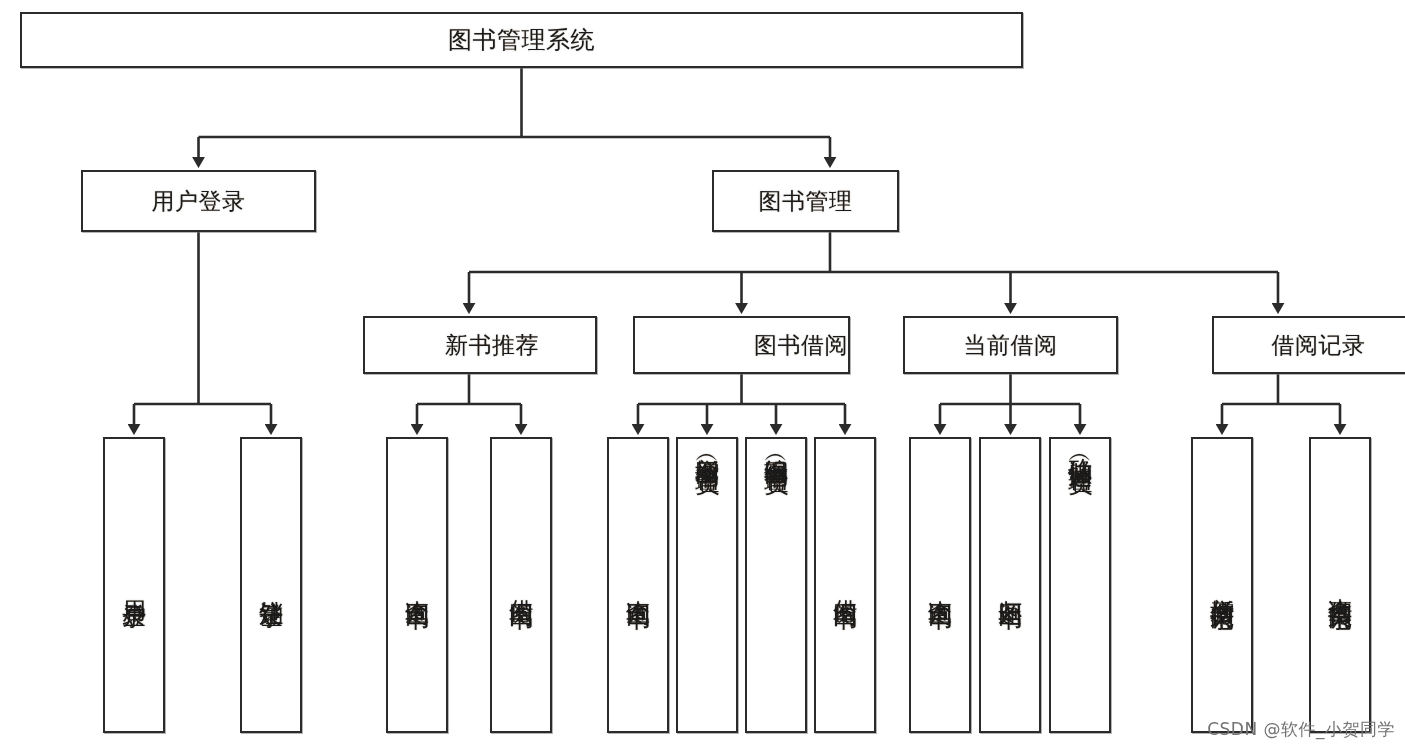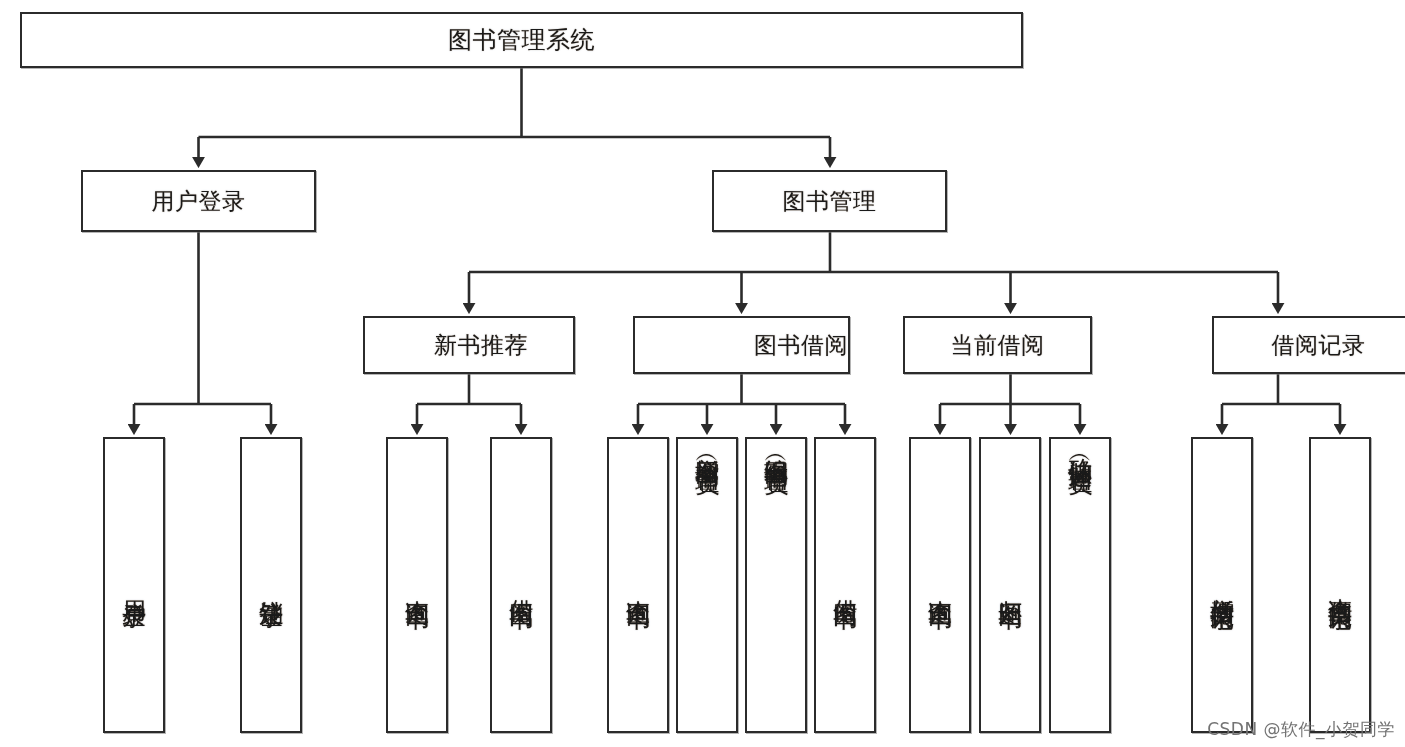--- a/index.html
+++ b/index.html
@@ -112,31 +112,31 @@
     </g>
   </svg>
 
   <div class="nodebox h-node root-node" style="left:20px;top:12px;width:1003px;height:56px;">
     <span class="lbl">图书管理系统</span>
   </div>
 
   <div class="nodebox h-node" style="left:81px;top:170px;width:235px;height:62px;">
     <span class="lbl">用户登录</span>
   </div>
-  <div class="nodebox h-node" style="left:712px;top:170px;width:235px;height:62px;">
+  <div class="nodebox h-node" style="left:712px;top:170px;width:187px;height:62px;">
     <span class="lbl">图书管理</span>
   </div>
 
-  <div class="nodebox h-node" style="left:363px;top:316px;width:212px;height:58px;padding-left:24px;">
+  <div class="nodebox h-node" style="left:363px;top:316px;width:234px;height:58px;padding-left:24px;">
     <span class="lbl">新书推荐</span>
   </div>
   <div class="nodebox h-node" style="left:633px;top:316px;width:217px;height:58px;justify-content:flex-end;">
     <span class="lbl">图书借阅</span>
   </div>
-  <div class="nodebox h-node" style="left:903px;top:316px;width:189px;height:58px;">
+  <div class="nodebox h-node" style="left:903px;top:316px;width:215px;height:58px;">
     <span class="lbl">当前借阅</span>
   </div>
   <div class="nodebox h-node" style="left:1212px;top:316px;width:213px;height:58px;">
     <span class="lbl">借阅记录</span>
   </div>
 
   <div class="nodebox v-node v-center" style="left:103px;top:437px;width:62px;height:296px;">
     <span class="lbl">用户登录</span>
   </div>
   <div class="nodebox v-node v-center" style="left:240px;top:437px;width:62px;height:296px;">

